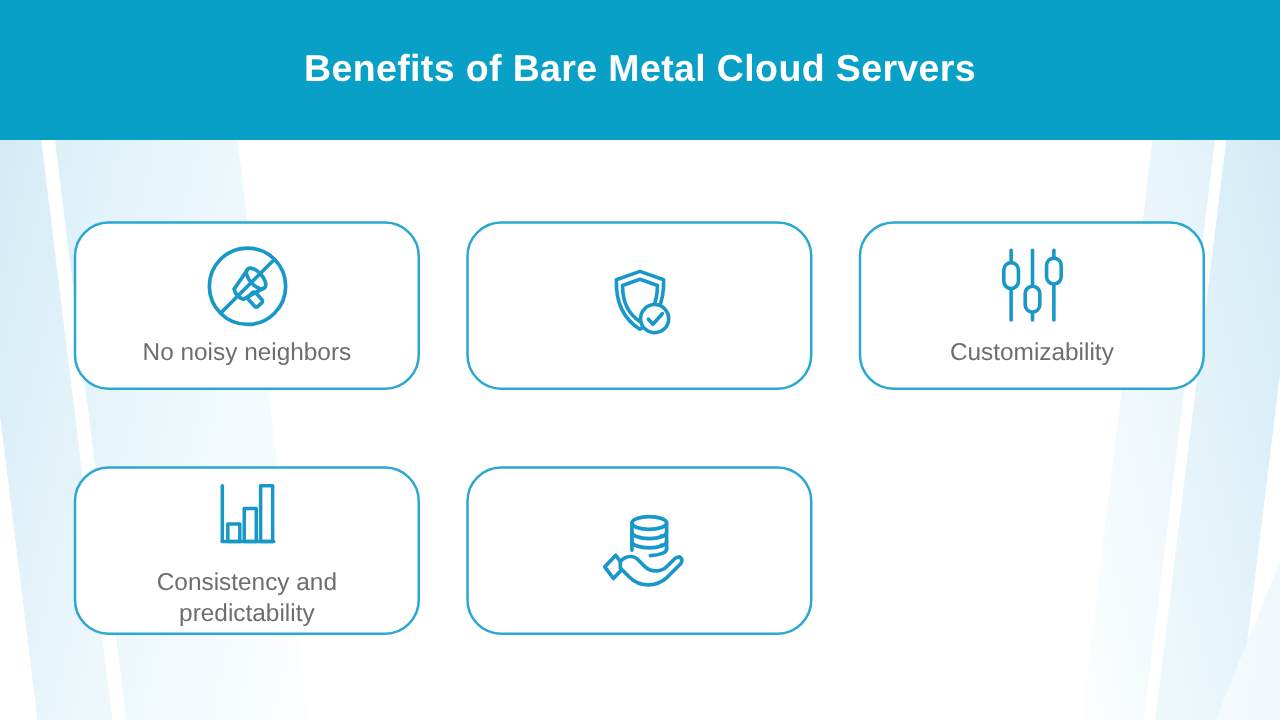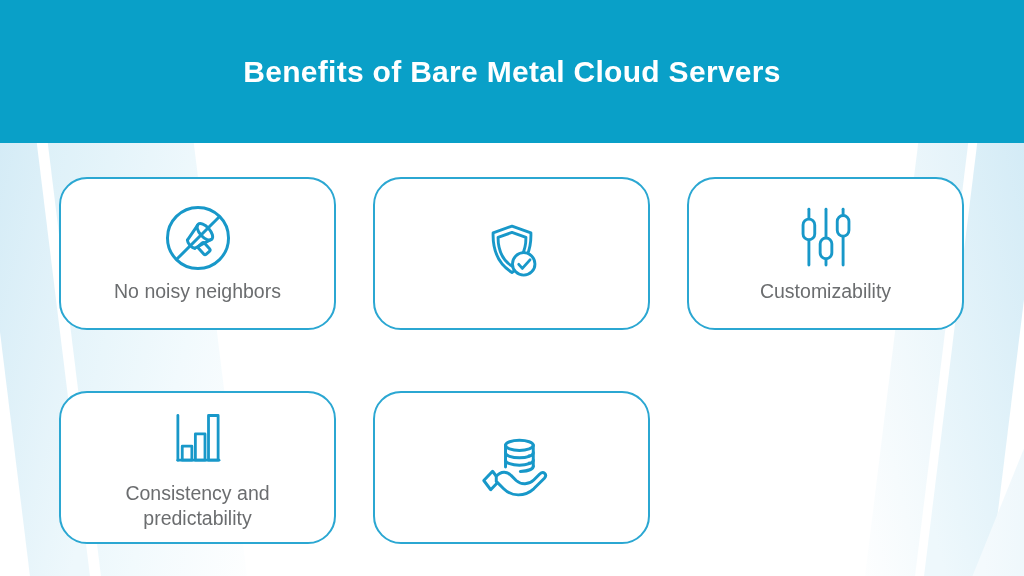--- a/index.html
+++ b/index.html
@@ -13,34 +13,34 @@
   .band.right{transform:skewX(-7deg);transform-origin:top right;}
   .band-l1{left:-28px;width:60px;background:linear-gradient(110deg,#cfe9f5,#eef8fc 85%);}
   .band-l2{left:43px;width:146px;background:linear-gradient(110deg,#dcf0f8 0%,#f2fafd 60%,#ffffff 100%);}
   .band-r1{right:-24px;width:66px;background:linear-gradient(250deg,#cfe9f5,#eef8fc 85%);}
   .band-r2{right:51px;width:50px;background:linear-gradient(250deg,#e2f2f9 0%,#f6fbfd 70%,#ffffff 100%);}
   .band-corner{position:absolute;right:-50px;bottom:-120px;width:150px;height:330px;z-index:0;
     transform:skewX(-22deg);transform-origin:bottom right;
     background:linear-gradient(250deg,#d8eef7,#f4fafd 80%);}
   
   .header{
-    position:absolute;top:0;left:0;width:1024px;height:143px;z-index:2;
+    position:absolute;top:0;left:0;width:1024px;height:112px;z-index:2;
     background:#09A0C8;display:flex;align-items:center;justify-content:center;
   }
   .header h1{
     margin:0;color:#ffffff;font-size:30px;font-weight:bold;letter-spacing:0.3px;
   }
   
   .grid{
     position:absolute;left:59px;top:177px;z-index:1;
     display:grid;grid-template-columns:repeat(3,277px);
     column-gap:37px;row-gap:61px;
   }
   .card{
-    width:277px;height:153px;box-sizing:border-box;
+    width:277px;height:135px;box-sizing:border-box;
     background:#ffffff;border:2px solid #2BA7D2;border-radius:28px;
     display:flex;flex-direction:column;align-items:center;justify-content:center;
     gap:6px;
   }
   .icon-box{height:70px;display:flex;align-items:center;justify-content:center;}
   .icon-box svg{display:block;}
   .card-label{
     color:#6B6D6F;font-size:19.5px;line-height:25px;text-align:center;
     white-space:pre-line;
   }

